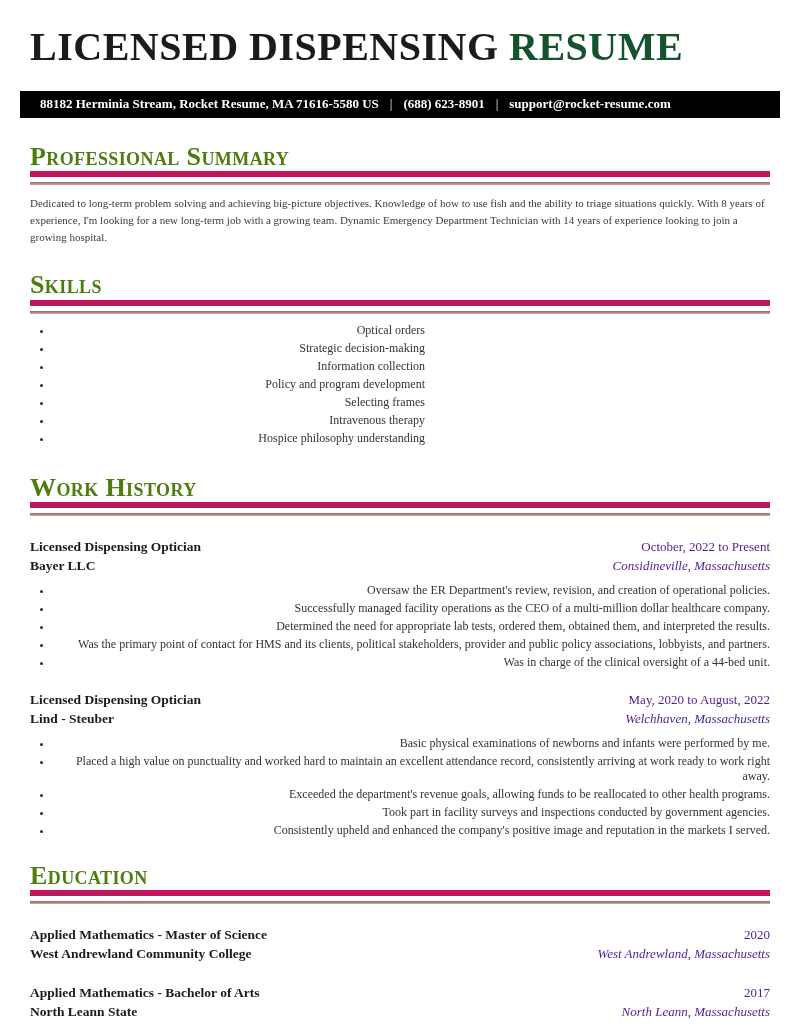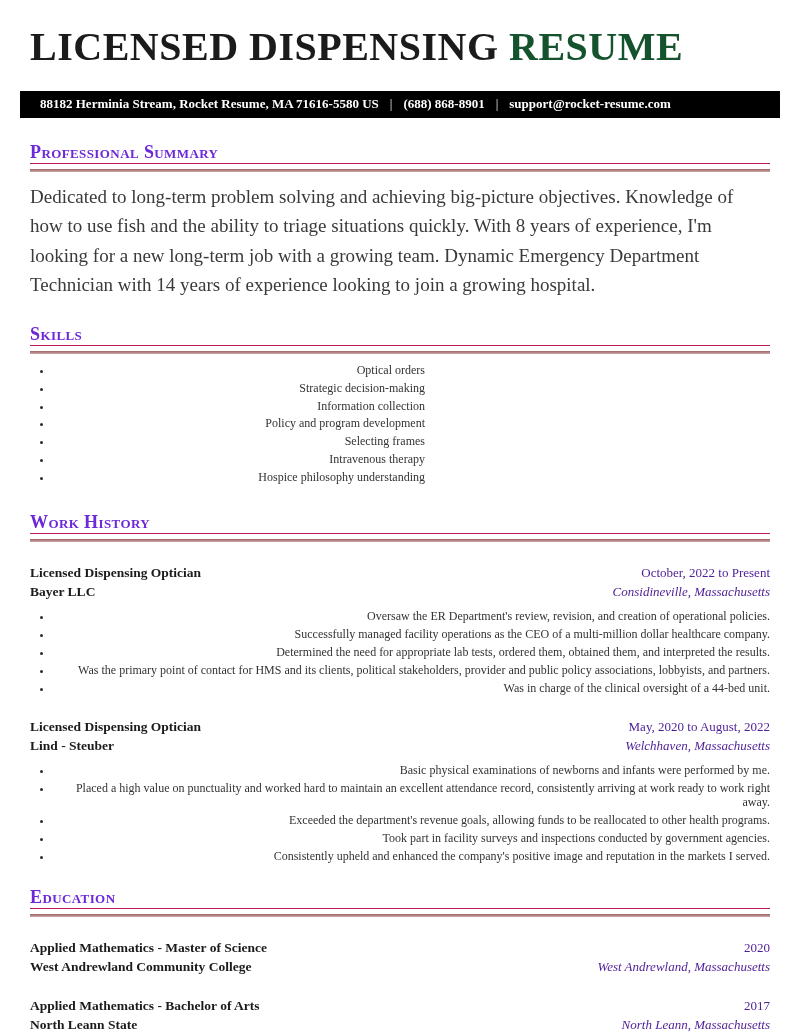--- a/index.html
+++ b/index.html
@@ -31,36 +31,36 @@
     font-size:13px;
     font-weight:bold;
     padding:5px 20px 6px;
     white-space:nowrap;
   }
   .contact-bar .sep{margin:0 11px;font-weight:normal;color:#e8e8e8;}
   
   .section-heading{
     margin:25px 0 0;
     font-variant:small-caps;
-    font-size:18px;
+    font-size:26px;
     font-weight:600;
     letter-spacing:0.4px;
     line-height:1.05;
-    color:#6d28d9;
-    border-bottom:1px solid #be185d;
+    color:#4d7c0f;
+    border-bottom:6px solid #be185d;
     padding-bottom:1px;
   }
   .rule{
     height:3px;
     margin-top:5px;
     background:linear-gradient(180deg,#9c6462,#cfa8a6);
   }
   .summary-text{
     margin:10px 0 0;
-    font-size:19px;
+    font-size:11px;
     line-height:1.55;
     color:#3a3a3a;
   }
   
   .skills{display:flex;margin-top:9px;}
   .skills ul{width:372px;margin:0;padding-left:23px;list-style:disc;}
   li{font-size:12px;line-height:1.2;margin-bottom:3.6px;color:#333;text-align:right;}
   li::marker{color:#2a2a2a;font-size:11px;}
   
   .row{display:flex;justify-content:space-between;align-items:baseline;margin-top:23px;}
@@ -75,21 +75,21 @@
   .edu-entry + .edu-entry{margin-top:17px;}
   .edu-entry .row + .row{margin-top:3px;}
 </style>
 </head>
 <body>
 
 <div class="page">
 
   <h1 class="resume-title"><span>LICENSED DISPENSING</span> <span class="red">RESUME</span></h1>
 
-  <div class="contact-bar"><span>88182 Herminia Stream, Rocket Resume, MA 71616-5580 US</span><span class="sep">|</span><span>(688) 868-8901</span><span class="sep">|</span><span>support@rocket-resume.com</span></div>
+  <div class="contact-bar"><span>88182 Herminia Stream, Rocket Resume, MA 71616-5580 US</span><span class="sep">|</span><span>(688) 623-8901</span><span class="sep">|</span><span>support@rocket-resume.com</span></div>
 
   <div class="section">
     <h2 class="section-heading">Professional Summary</h2>
     <div class="rule"></div>
     <p class="summary-text">Dedicated to long-term problem solving and achieving big-picture objectives. Knowledge of how to use fish and the ability to triage situations quickly. With 8 years of experience, I'm looking for a new long-term job with a growing team. Dynamic Emergency Department Technician with 14 years of experience looking to join a growing hospital.</p>
   </div>
 
   <div class="section">
     <h2 class="section-heading">Skills</h2>
     <div class="rule"></div>

